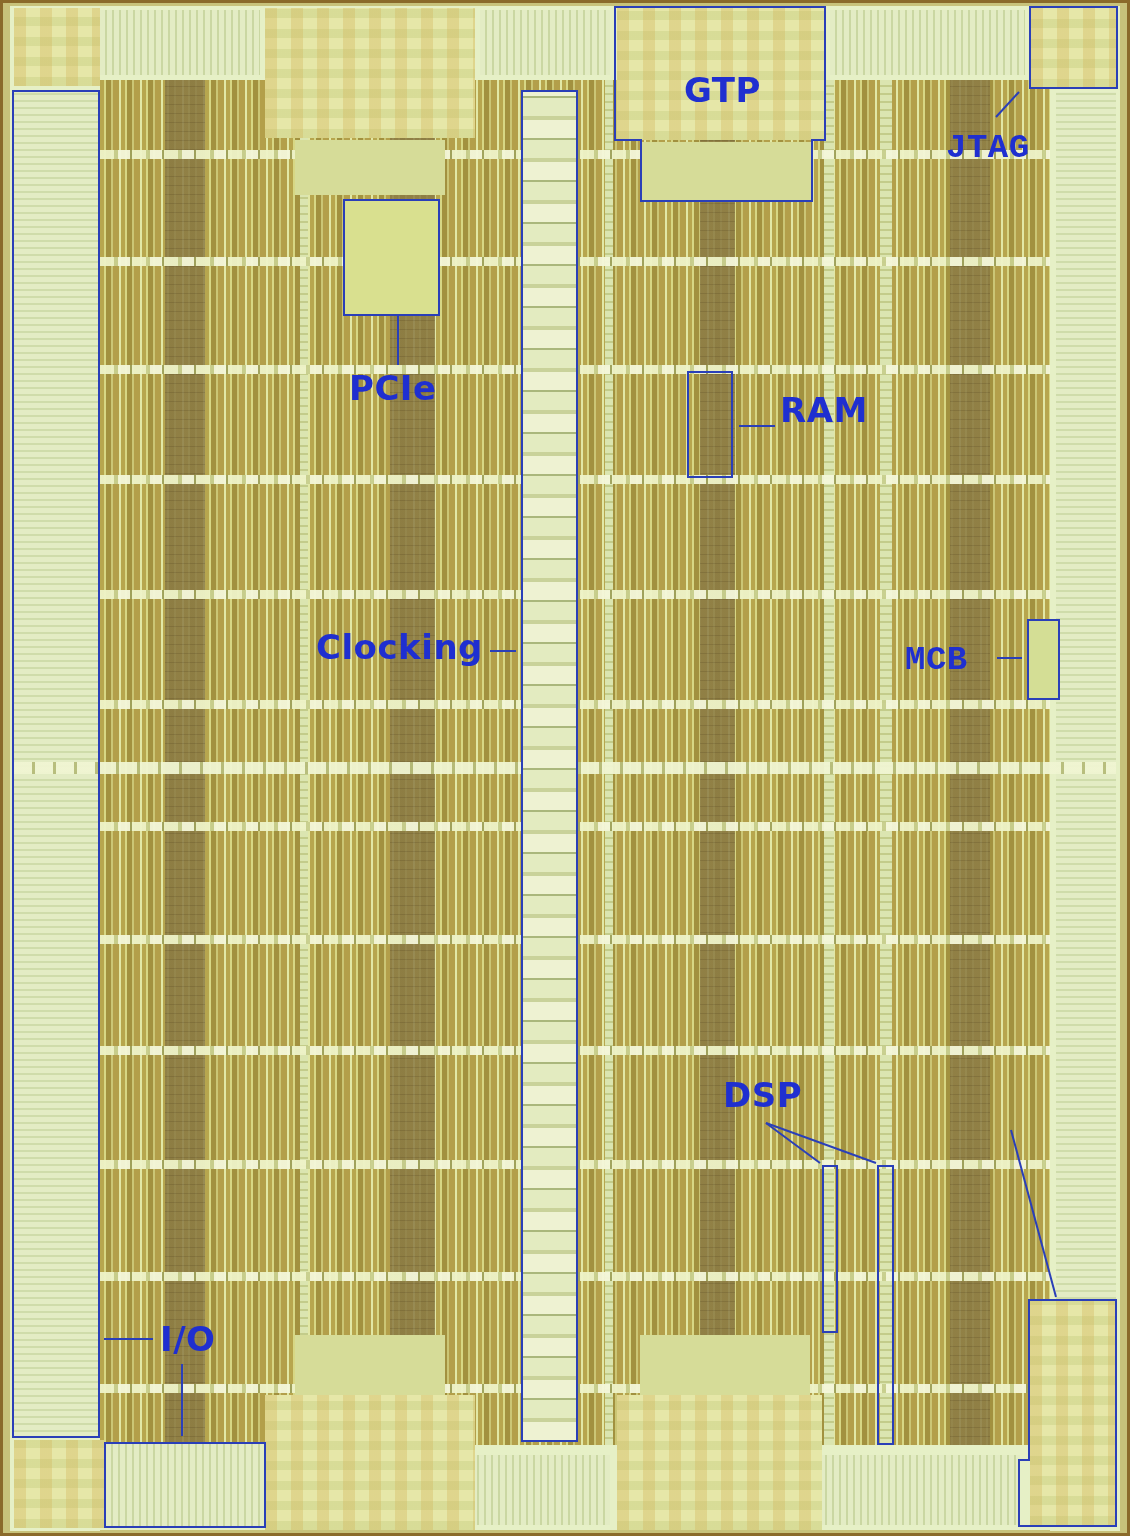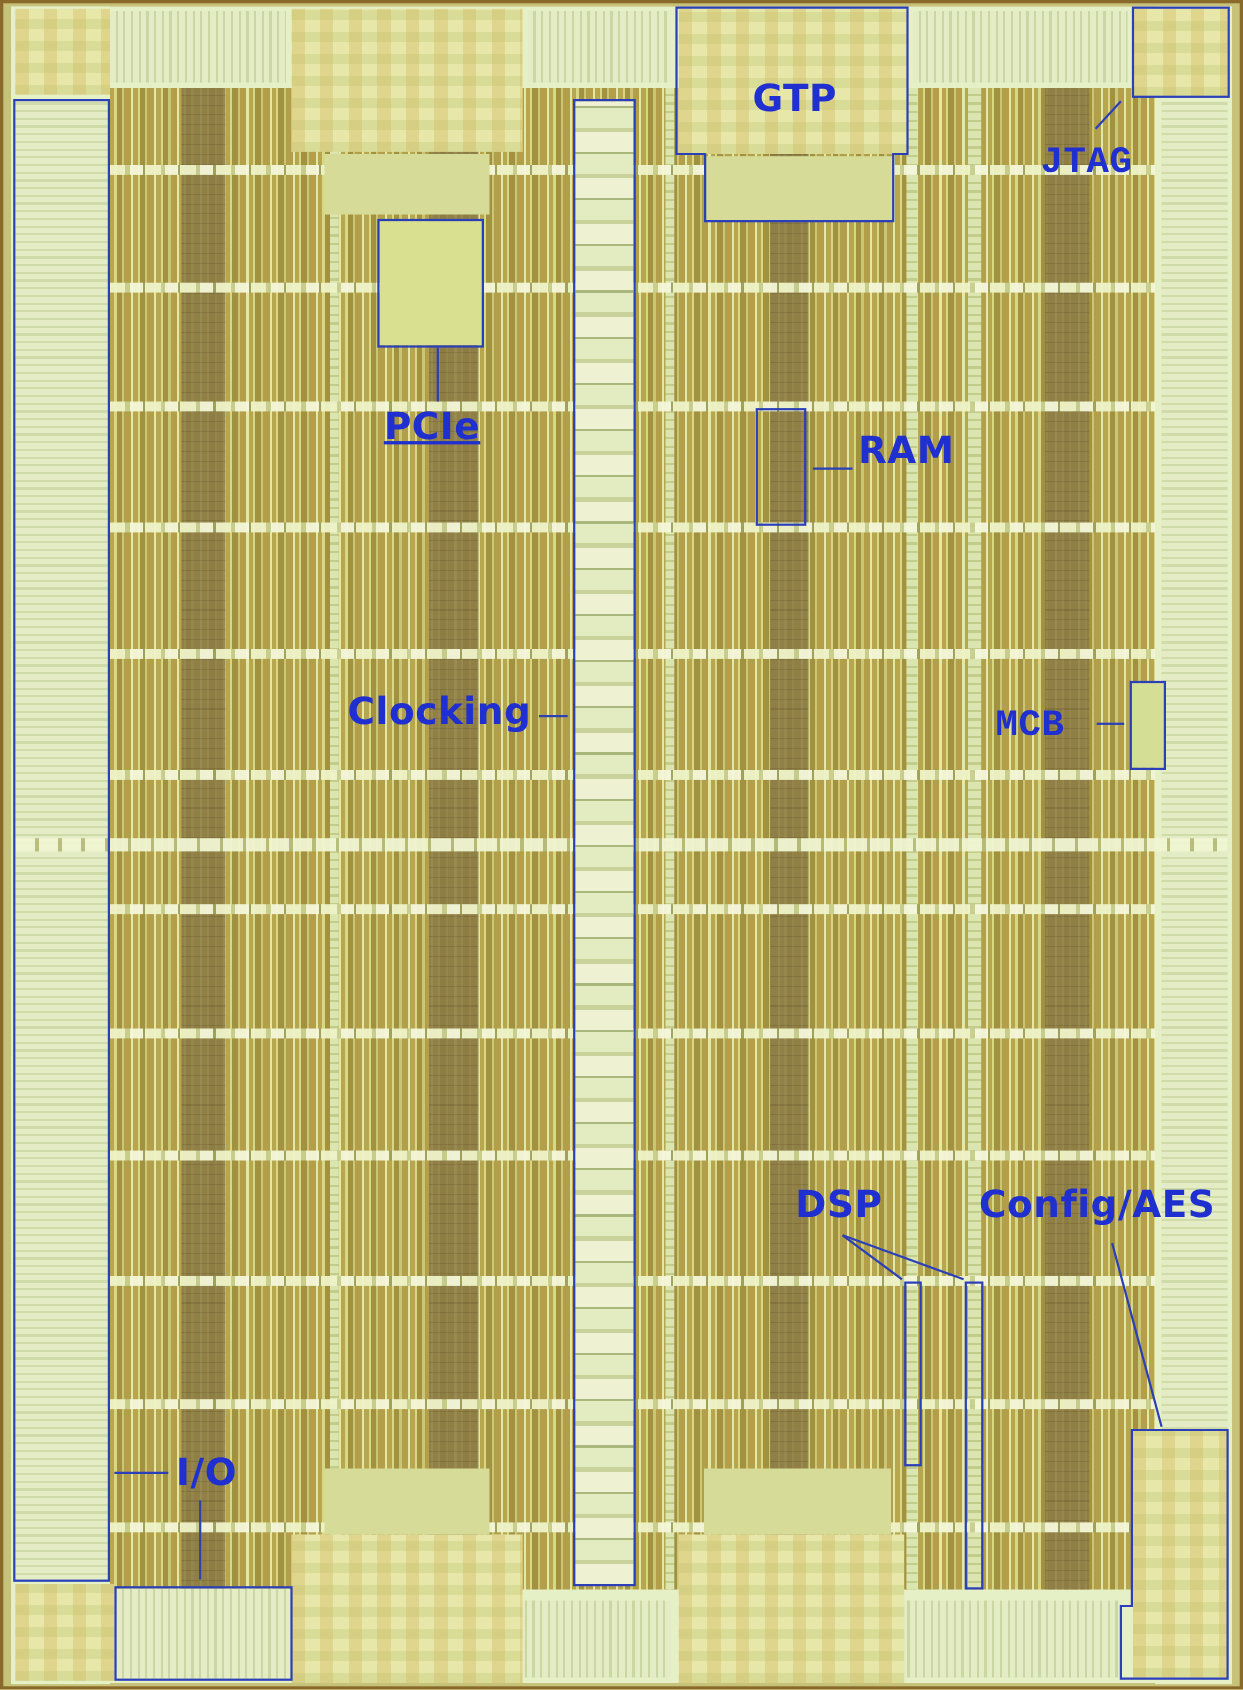--- a/index.html
+++ b/index.html
@@ -170,21 +170,20 @@
     <line x1="997" y1="658" x2="1022" y2="658" stroke="#2a3fb8" stroke-width="2"></line>
     <line x1="766" y1="1123" x2="820" y2="1163" stroke="#2a3fb8" stroke-width="2"></line>
     <line x1="766" y1="1123" x2="876" y2="1163" stroke="#2a3fb8" stroke-width="2"></line>
     <line x1="1011" y1="1130" x2="1056" y2="1297" stroke="#2a3fb8" stroke-width="2"></line>
     <line x1="104" y1="1339" x2="153" y2="1339" stroke="#2a3fb8" stroke-width="2"></line>
     <line x1="182" y1="1364" x2="182" y2="1436" stroke="#2a3fb8" stroke-width="2"></line>
   </svg>
 
   <div class="label" style="left:684px;top:73px;">GTP</div>
   <div class="label" style="left:946px;top:131px;font-family:Liberation Mono, monospace;">JTAG</div>
-  <div class="label" style="left:349px;top:371px;text-decoration:underline;">PCIe</div>
+  <div class="label" style="left:349px;top:371px;">PCIe</div>
   <div class="label" style="left:780px;top:393px;">RAM</div>
   <div class="label" style="left:316px;top:630px;">Clocking</div>
   <div class="label" style="left:905px;top:643px;font-family:Liberation Mono, monospace;">MCB</div>
   <div class="label" style="left:723px;top:1078px;">DSP</div>
-  <div class="label" style="left:890px;top:1078px;">Config/AES</div>
   <div class="label" style="left:160px;top:1322px;">I/O</div>
 
 </div>
 
 </body></html>

